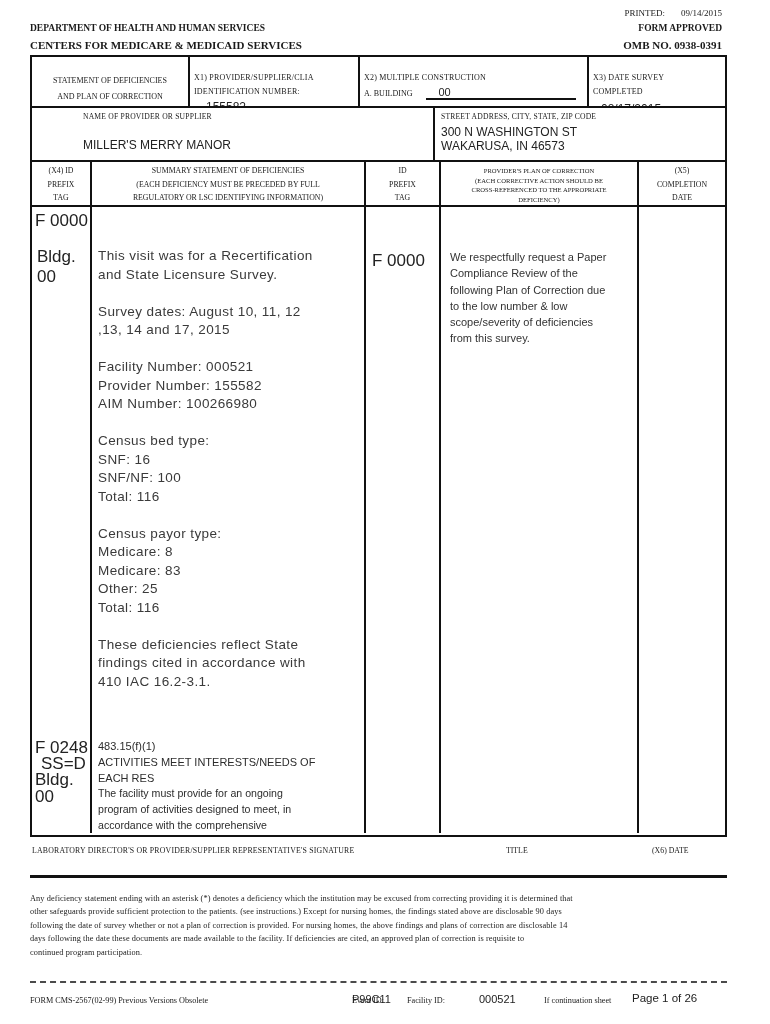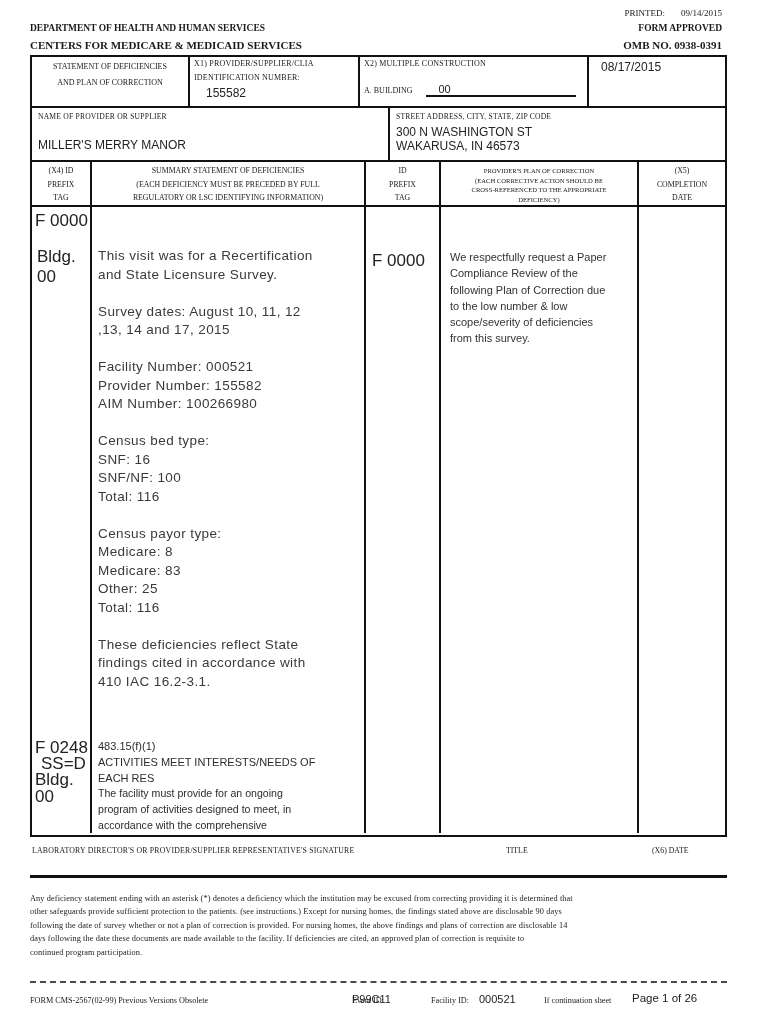--- a/index.html
+++ b/index.html
@@ -13,36 +13,36 @@
   .printed{position:absolute;top:8px;right:48px;font-size:9px;font-weight:normal;}
   .printed .gap{display:inline-block;width:16px;}
   .dept{position:absolute;top:23px;left:30px;font-size:9.5px;font-weight:bold;}
   .approved{position:absolute;top:23px;right:48px;font-size:9.5px;font-weight:bold;}
   .centers{position:absolute;top:39px;left:30px;font-size:11px;font-weight:bold;}
   .omb{position:absolute;top:39px;right:48px;font-size:11px;font-weight:bold;text-align:center;}
 
   
   .t1{position:absolute;top:55px;left:30px;width:697px;height:53px;border:2px solid #111;
       box-sizing:border-box;display:grid;grid-template-columns:158px 170px 229px 1fr;}
-  .t1 > div{border-right:2px solid #111;padding:0 4px;box-sizing:border-box;overflow:hidden;}
+  .t1 > div{border-right:2px solid #111;padding:14px 4px;box-sizing:border-box;overflow:hidden;}
   .t1 > div:last-child{border-right:none;}
   .lbl{font-size:8px;line-height:14px;letter-spacing:.2px;}
   .c1lbl{text-align:center;font-size:8px;line-height:16px;padding-top:2px;}
   .val12{font-size:12px;color:#222;}
   .x1val{margin:1px 0 0 12px;}
-  .xrow{display:flex;align-items:flex-end;margin-top:12px;}
+  .xrow{display:flex;align-items:flex-end;margin-top:1px;}
   .xlab{font-size:8px;line-height:12px;white-space:nowrap;}
   .fieldline{display:inline-block;border-bottom:2px solid #111;}
   .bval{width:138px;margin-left:14px;padding-left:12px;font-size:11px;color:#222;line-height:12px;}
   .wval{width:158px;margin-left:22px;height:13px;}
   .x3val{margin:3px 0 0 8px;}
 
   
   .t2{position:absolute;top:108px;left:30px;width:697px;height:54px;border:2px solid #111;border-top:none;
-      box-sizing:border-box;display:grid;grid-template-columns:358px 1fr;}
+      box-sizing:border-box;display:grid;grid-template-columns:358px 1fr;padding-left:45px;}
   .t2 > div{border-right:2px solid #111;padding:4px 6px;box-sizing:border-box;}
   .t2 > div:last-child{border-right:none;}
   .provlbl{font-size:7.6px;letter-spacing:.2px;}
   .provname{margin-top:17px;}
 
   
   .t3{position:absolute;top:162px;left:30px;width:697px;height:675px;border:2px solid #111;border-top:none;
       box-sizing:border-box;}
   .hdr-row{display:grid;grid-template-columns:60px 274px 75px 198px 1fr;height:45px;border-bottom:2px solid #111;box-sizing:border-box;}
   .hdr-row > div{border-right:2px solid #111;box-sizing:border-box;text-align:center;overflow:hidden;}
@@ -73,21 +73,21 @@
 
   
   .legal{position:absolute;top:892px;left:30px;width:690px;font-size:8.3px;line-height:13.4px;
          color:#222;white-space:pre-line;letter-spacing:.1px;}
 
   
   .dash{position:absolute;top:981px;left:30px;width:697px;border-top:2px dashed #4a4a4a;}
   .f-form{position:absolute;top:996px;left:30px;font-size:8.2px;}
   .f-evl{position:absolute;top:996px;left:305px;font-size:8.2px;padding-left:47px;}
   .f-evv{position:absolute;top:993px;left:352px;font-size:11px;color:#222;}
-  .f-fal{position:absolute;top:996px;left:431px;font-size:8.2px;}
+  .f-fal{position:absolute;top:996px;left:407px;font-size:8.2px;}
   .f-fav{position:absolute;top:993px;left:479px;font-size:11px;color:#222;}
   .f-con{position:absolute;top:996px;left:544px;font-size:8.2px;}
   .f-pag{position:absolute;top:992px;left:632px;font-size:11.5px;color:#222;}
 </style>
 </head>
 <body>
 
 <div class="page">
 
   <div class="printed serif">
@@ -113,20 +113,22 @@
       <div class="xrow">
         <span class="xlab serif">A. BUILDING</span>
         <span class="fieldline bval sans">00</span>
       </div>
       <div class="xrow">
         <span class="xlab serif">B. WING</span>
         <span class="fieldline wval"></span>
       </div>
     </div>
     <div>
+      <div class="lbl pre">X3) DATE SURVEY
+COMPLETED</div>
       <div class="val12 sans x3val">08/17/2015</div>
     </div>
   </div>
 
   <div class="t2">
     <div>
       <div class="provlbl">NAME OF PROVIDER OR SUPPLIER</div>
       <div class="val12 sans provname">MILLER'S MERRY MANOR</div>
     </div>
     <div>

